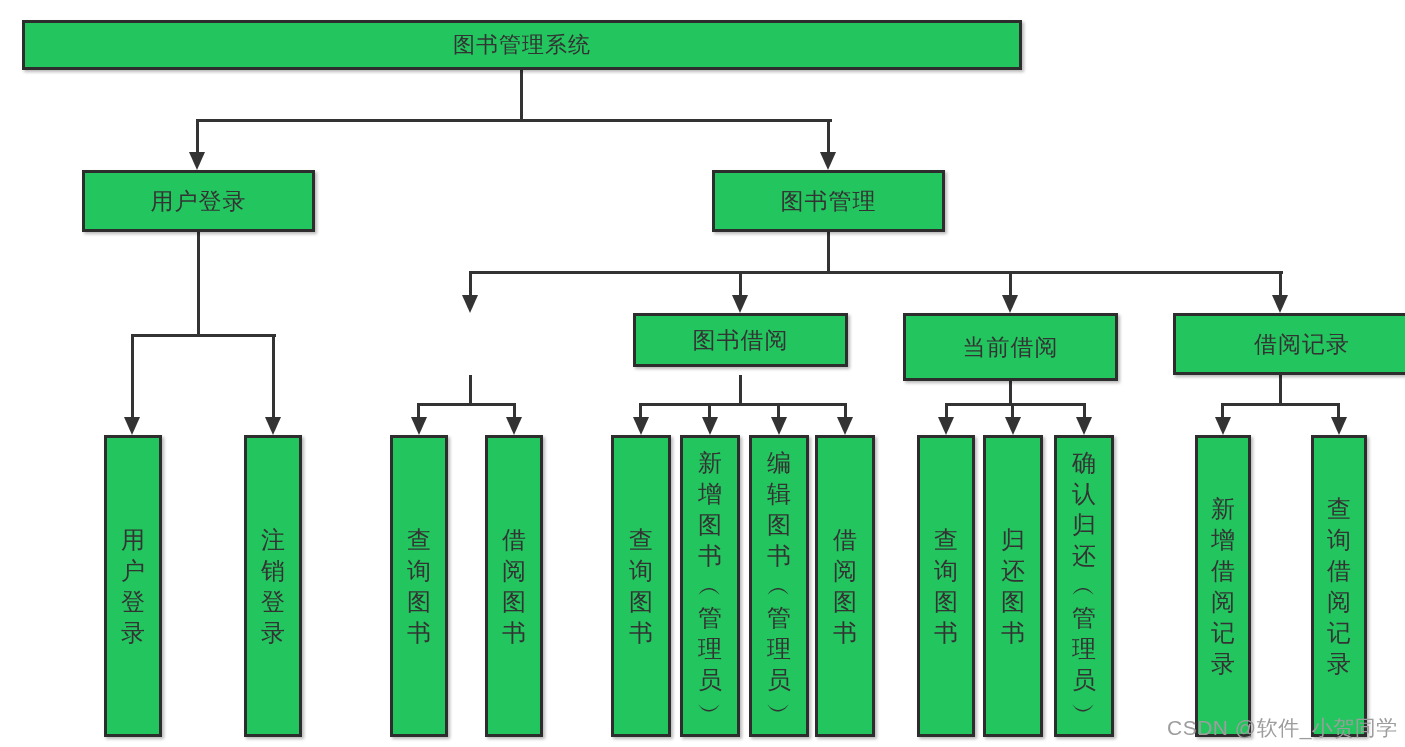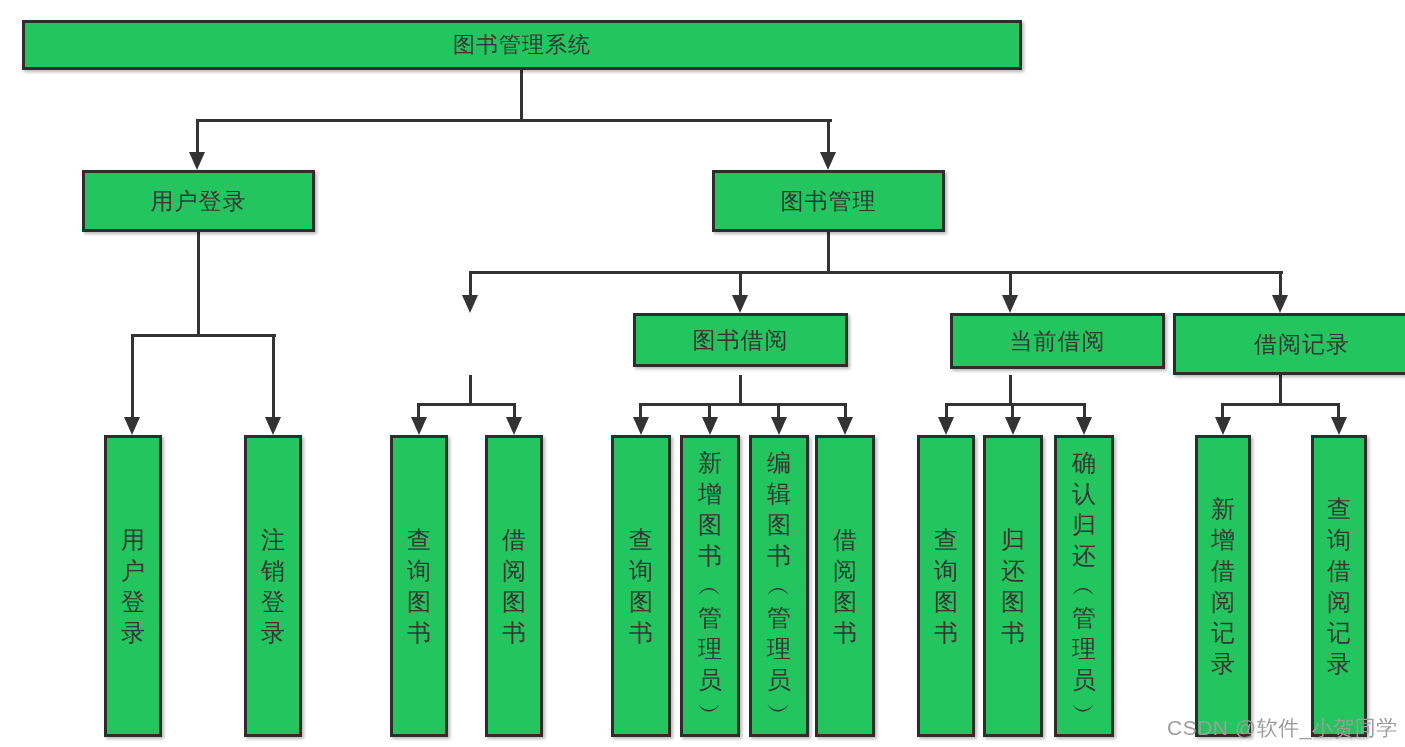--- a/index.html
+++ b/index.html
@@ -77,21 +77,21 @@
   <div class="cline" style="left:469px; top:271px; width:3px; height:26px;"></div>
   <div class="carrow" style="left:462px; top:295px;"></div>
   <div class="cline" style="left:739px; top:271px; width:3px; height:26px;"></div>
   <div class="carrow" style="left:732px; top:295px;"></div>
   <div class="cline" style="left:1009px; top:271px; width:3px; height:26px;"></div>
   <div class="carrow" style="left:1002px; top:295px;"></div>
   <div class="cline" style="left:1279px; top:271px; width:3px; height:26px;"></div>
   <div class="carrow" style="left:1272px; top:295px;"></div>
 
   <div class="node hbox" style="left:633px; top:313px; width:215px; height:54px;">图书借阅</div>
-  <div class="node hbox" style="left:903px; top:313px; width:215px; height:56px;margin-left:47px;">当前借阅</div>
+  <div class="node hbox" style="left:903px; top:313px; width:215px; height:68px;">当前借阅</div>
   <div class="node hbox" style="left:1173px; top:313px; width:258px; height:62px;">借阅记录</div>
 
   <div class="cline" style="left:469px; top:375px; width:3px; height:31px;"></div>
   <div class="cline" style="left:417px; top:403px; width:99px; height:3px;"></div>
   <div class="cline" style="left:417px; top:403px; width:3px; height:16px;"></div>
   <div class="carrow" style="left:411px; top:417px;"></div>
   <div class="cline" style="left:513px; top:403px; width:3px; height:16px;"></div>
   <div class="carrow" style="left:506px; top:417px;"></div>
 
   <div class="cline" style="left:739px; top:375px; width:3px; height:31px;"></div>

